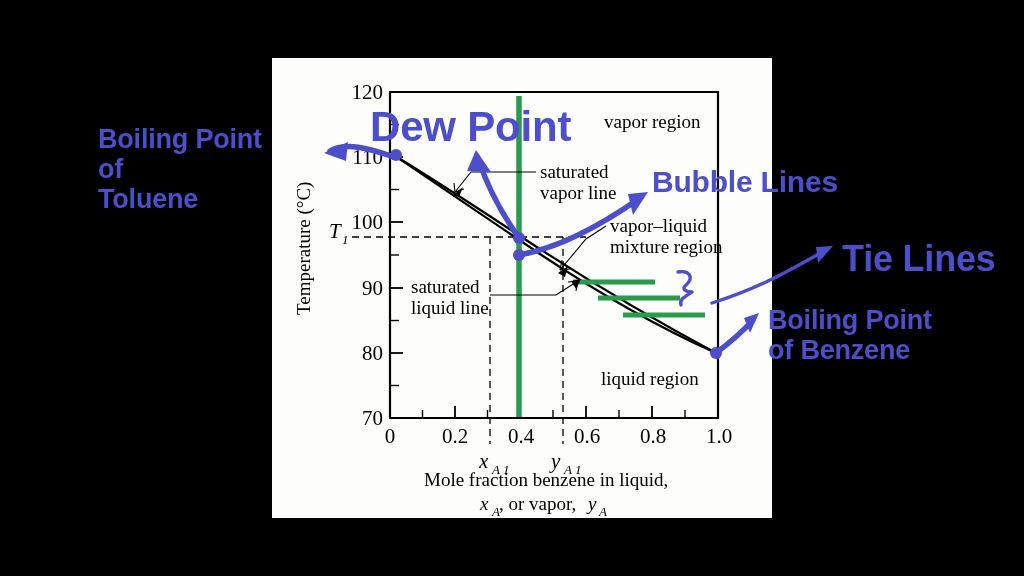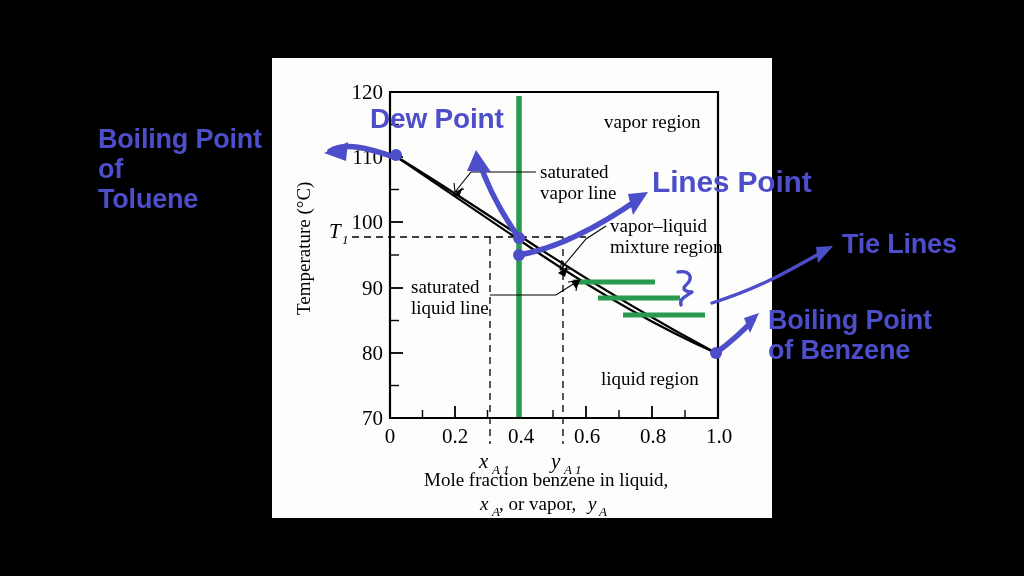--- a/index.html
+++ b/index.html
@@ -24,23 +24,23 @@
   .annot{
     position:absolute;
     color:#4d4ec9;
     font-weight:bold;
     font-family:"Liberation Sans", sans-serif;
     line-height:1.12;
     white-space:pre;
     letter-spacing:-0.2px;
   }
   #annot-toluene{left:98px;top:124px;font-size:27px;}
-  #annot-dew{left:370px;top:103px;font-size:28px;text-align:center;}
+  #annot-dew{left:370px;top:103px;font-size:42px;text-align:center;}
   #annot-bubble{left:652px;top:165px;font-size:30px;}
-  #annot-tie{left:842px;top:229px;font-size:27px;}
+  #annot-tie{left:842px;top:239px;font-size:36px;}
   #annot-benzene{left:768px;top:305px;font-size:27px;}
 
   
   svg.layer{position:absolute;left:0;top:0;width:1024px;height:576px;overflow:visible;}
   svg.layer *{vector-effect:non-scaling-stroke;}
 
   .axisline{fill:none;stroke:#000;stroke-width:2.2;}
   .tick{stroke:#000;stroke-width:1.8;}
   .minortick{stroke:#000;stroke-width:1.4;}
   .curve{fill:none;stroke:#000;stroke-width:2.2;stroke-linecap:round;}
@@ -245,20 +245,20 @@
       <circle class="bluedot" cx="716" cy="353" r="6"></circle>
     </g>
   </svg>
 
   <div class="annot" id="annot-toluene">Boiling Point
 of
 Toluene</div>
 
   <div class="annot" id="annot-dew">Dew Point</div>
 
-  <div class="annot" id="annot-bubble">Lines Point</div>
+  <div class="annot" id="annot-bubble">Bubble Lines</div>
 
   <div class="annot" id="annot-tie">Tie Lines</div>
 
   <div class="annot" id="annot-benzene">Boiling Point
 of Benzene</div>
 
 </div>
 
 </body></html>

